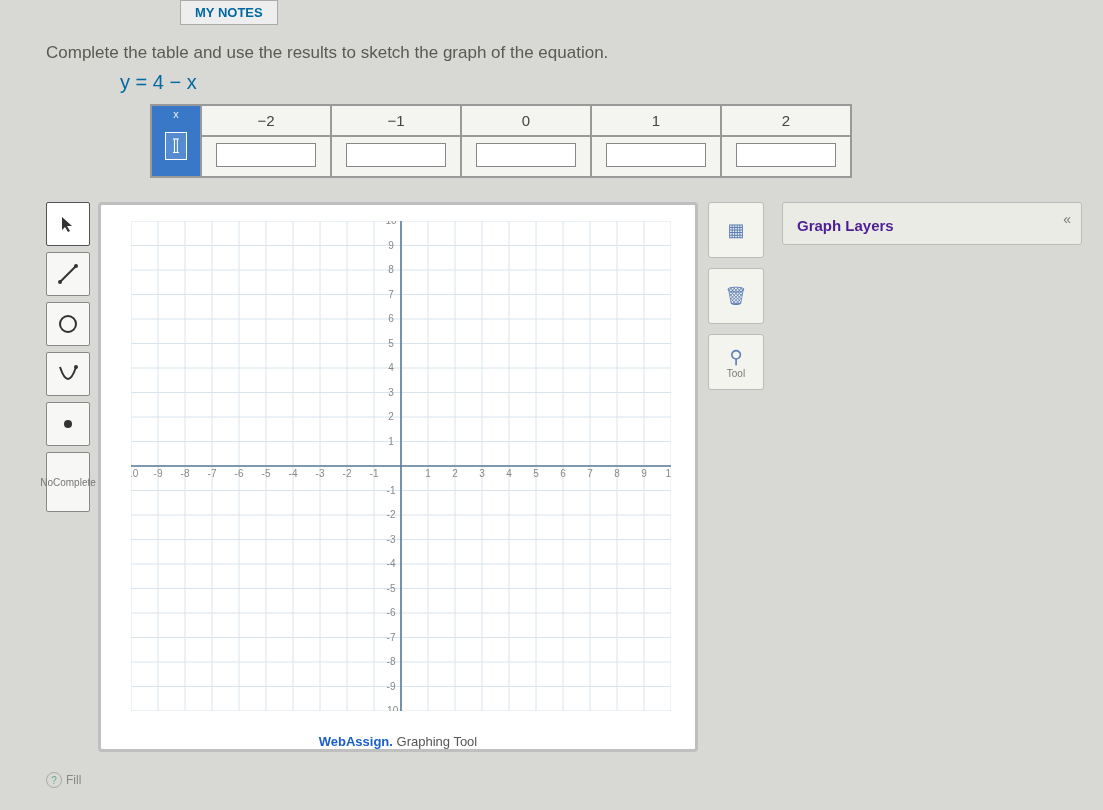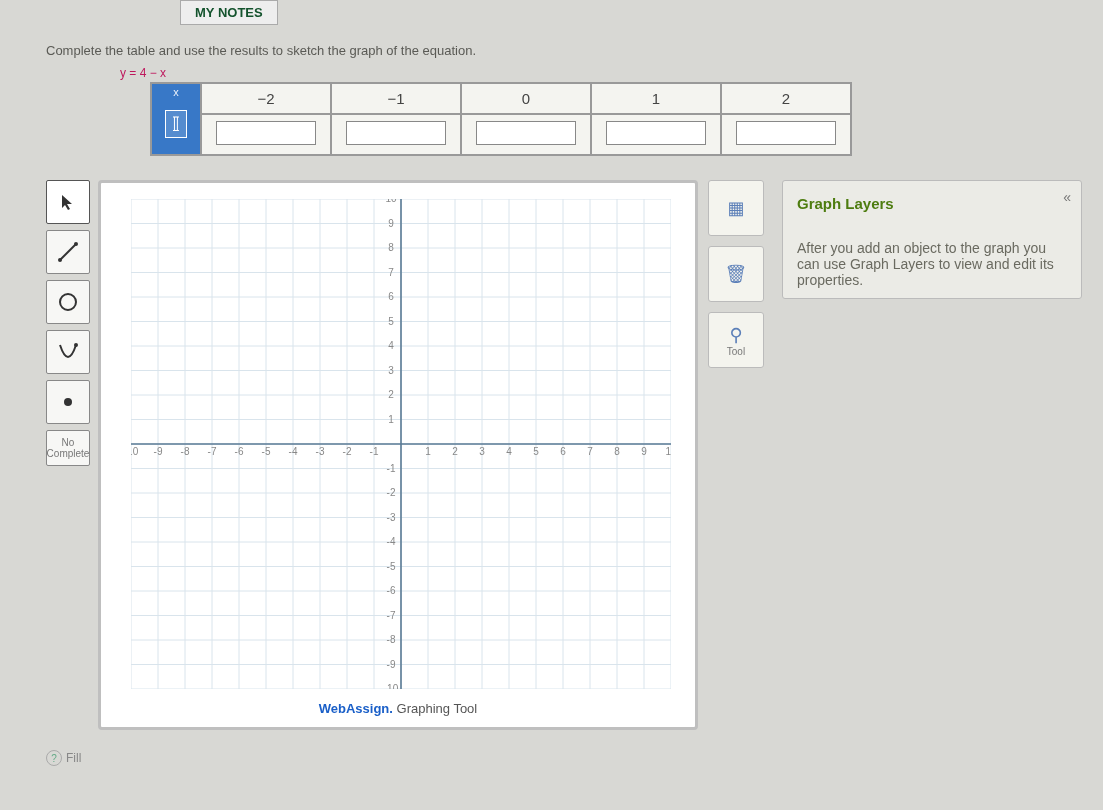--- a/index.html
+++ b/index.html
@@ -16,32 +16,32 @@
   .top-tabs {
     display: flex;
     gap: 4px;
     padding: 0 0 4px 180px;
   }
   .top-tab {
     border: 1px solid #aaa;
     background: #eee;
     padding: 4px 14px;
     font-size: 13px;
-    color: #14532d;
+    color: #0369a1;
     font-weight: bold;
   }
   .instruction {
     padding: 14px 0 8px 46px;
-    font-size: 13px;
+    font-size: 17px;
     color: #5a5a55;
   }
   .equation {
-    padding: 0 0 2px 120px;
-    font-size: 12px;
-    color: #be185d;
+    padding: 0 0 10px 120px;
+    font-size: 20px;
+    color: #0369a1;
   }
   .data-table {
     margin-left: 150px;
     border-collapse: collapse;
   }
   .data-table td, .data-table th {
     border: 2px solid #999;
     padding: 6px 8px;
     text-align: center;
     font-size: 15px;
@@ -105,44 +105,44 @@
     justify-content: center;
     font-size: 18px;
     color: #333;
     cursor: pointer;
   }
   .tool-btn.selected {
     background: #fff;
     border-color: #555;
   }
   .tool-btn.nosol {
-    height: 36px;
+    height: 60px;
     font-size: 10px;
     line-height: 1.1;
-    flex-direction: column;
+    flex-direction: row;
     color: #777;
   }
   .graph-panel {
     border: 3px solid #bfbfbf;
     background: #fff;
     position: relative;
     width: 600px;
     height: 550px;
     border-radius: 4px;
   }
   .grid {
     position: absolute;
     left: 30px;
     top: 16px;
     width: 540px;
     height: 490px;
   }
   .footer-label {
     position: absolute;
-    bottom: 11px;
+    bottom: 0;
     left: 50%;
     transform: translateX(-50%);
     font-size: 13px;
     color: #555;
     text-align: right;
   }
   .footer-label b { color: #1a5fc8; }
   .side-controls {
     display: flex;
     flex-direction: column;
@@ -172,23 +172,23 @@
     width: 300px;
     border: 1px solid #bbb;
     background: #ebebe6;
     border-radius: 3px;
     padding: 10px 14px;
     position: relative;
     font-size: 14px;
     color: #6a6a60;
   }
   .layers-panel h4 {
-    margin: 4px 0 28px 0;
+    margin: 4px 0 0 0;
     font-size: 15px;
-    color: #4d7c0f;
+    color: #4c1d95;
     font-weight: bold;
   }
   .layers-close {
     position: absolute;
     top: 8px;
     right: 10px;
     font-size: 14px;
     color: #777;
     cursor: pointer;
   }
@@ -387,20 +387,19 @@
     </div>
     <div class="side-btn">
       <span class="ic">⚲</span>
       <span>Tool</span>
     </div>
   </div>
 
   <div class="layers-panel">
     <span class="layers-close">«</span>
     <h4>Graph Layers</h4>
-    <div>After you add an object to the graph you can use Graph Layers to view and edit its properties.</div>
   </div>
 </div>
 
 <div class="help-btn">
   <span class="h-icon">?</span>
   <span>Fill</span>
 </div>
 
 </body></html>

